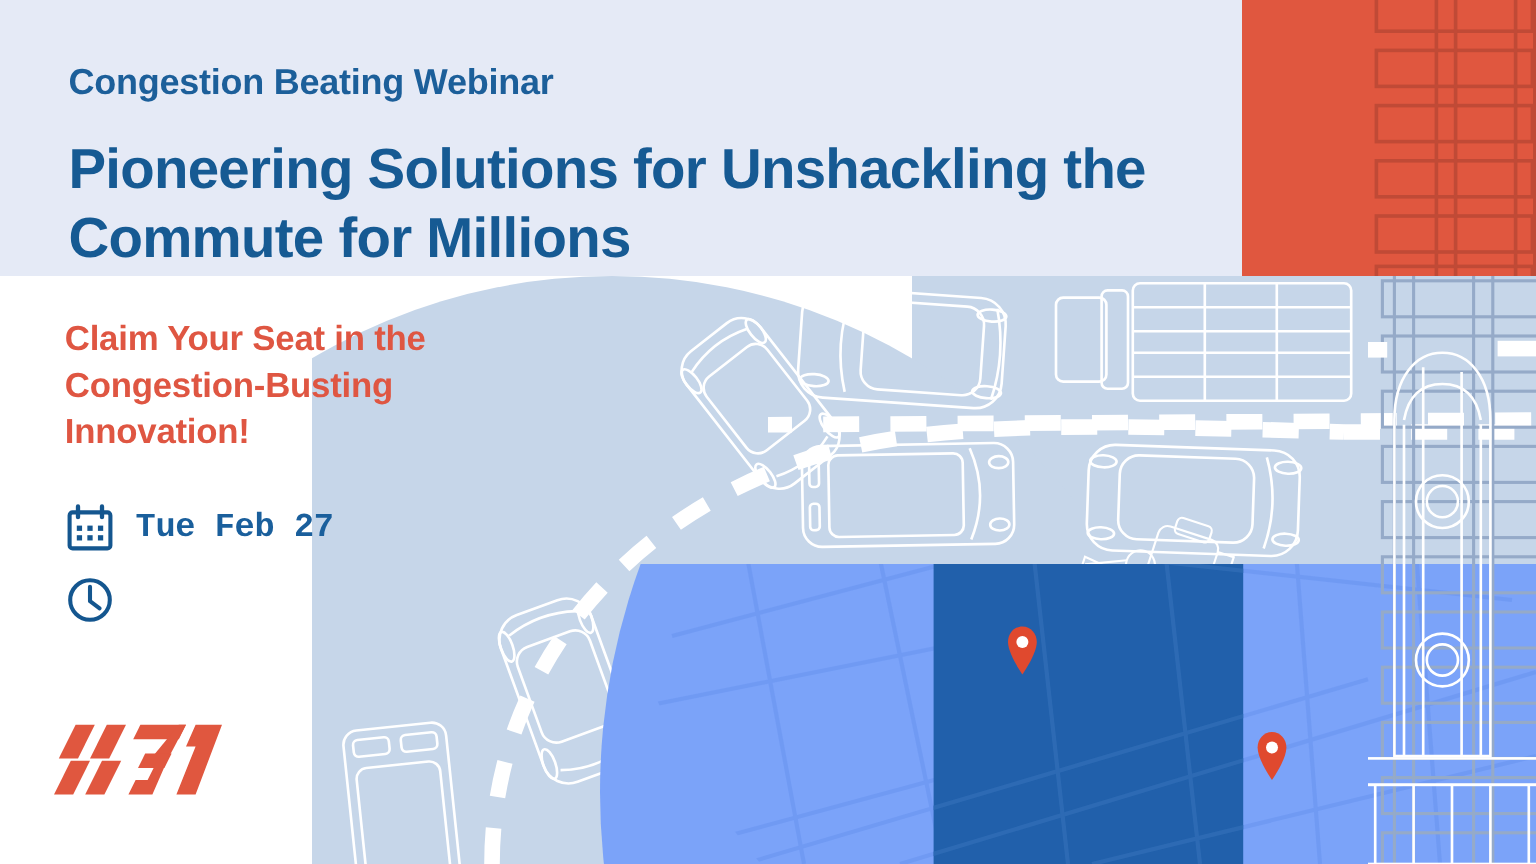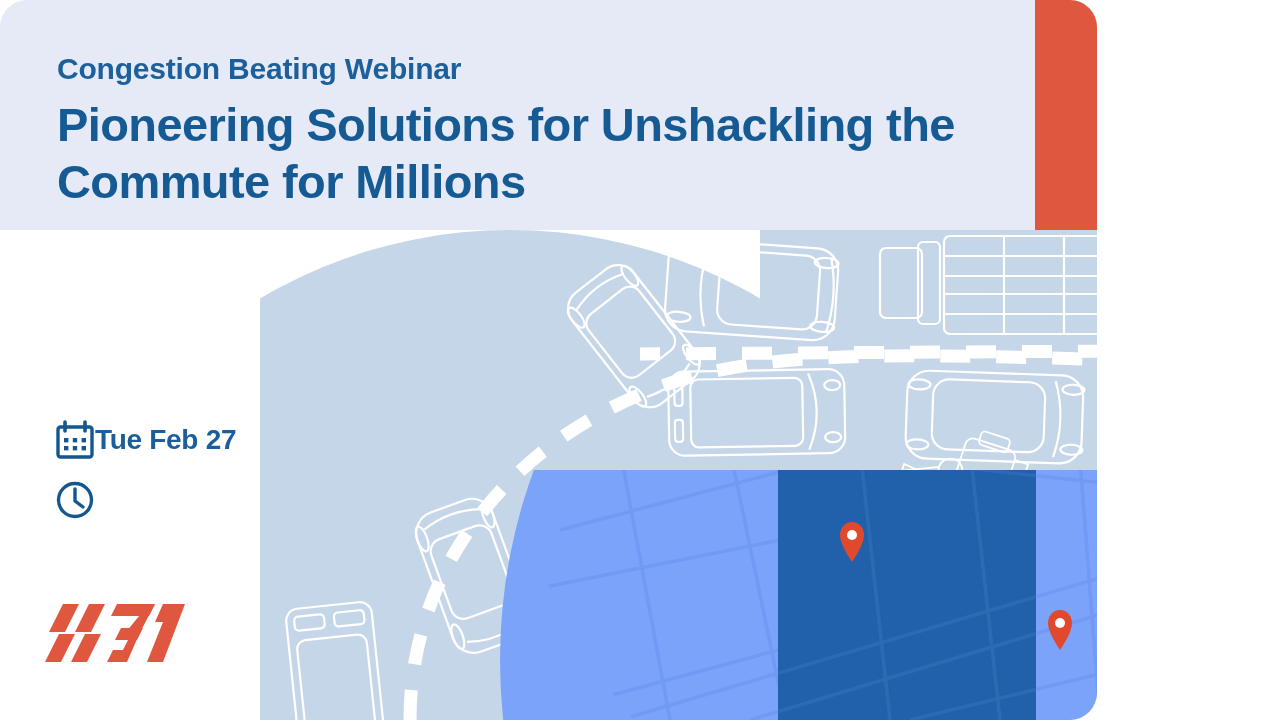--- a/index.html
+++ b/index.html
@@ -2,27 +2,26 @@
 <html><head>
 <meta charset="utf-8">
 <style>
   html, body {
     margin: 0;
     padding: 0;
     background: #ffffff;
   }
   #poster {
     position: relative;
-    width: 1097px;
+    width: 1280px;
     height: 720px;
     overflow: hidden;
     background: #ffffff;
     font-family: "Liberation Sans", sans-serif;
     user-select: none;
-    border-radius: 27px;
   }
 
   
   .layer { position: absolute; }
 
   #header-band {
     left: 0; top: 0; width: 1280px; height: 230px;
     background: #e5eaf6;
   }
   #body-band {
@@ -78,21 +77,21 @@
   
   #kicker {
     left: 57px; top: 52px;
     font-size: 30px;
     font-weight: bold;
     color: #1c5f9a;
     letter-spacing: -0.2px;
     line-height: 1.1;
   }
   #headline {
-    left: 57px; top: 96px;
+    left: 57px; top: 112px;
     font-size: 47px;
     font-weight: bold;
     color: #165a93;
     line-height: 1.22;
     letter-spacing: -0.6px;
     width: 960px;
   }
   #cta {
     left: 54px; top: 264px;
     font-size: 29px;
@@ -100,20 +99,22 @@
     color: #df5642;
     line-height: 1.33;
     letter-spacing: -0.2px;
     width: 430px;
   }
 
   .meta-row {
     position: absolute;
     display: flex;
     align-items: center;
+    gap: 18px;
+    font-family: Liberation Mono, monospace;
   }
   #meta-date { left: 55px; top: 420px; }
   #meta-time { left: 55px; top: 480px; }
   .meta-text {
     font-size: 28px;
     font-weight: bold;
     color: #1a5f9c;
     letter-spacing: -0.3px;
   }
   .meta-icon { width: 40px; height: 40px; display: block; }
@@ -363,20 +364,21 @@
         <rect x="-14" y="55" width="30" height="13"></rect>
         <rect x="108" y="54" width="34" height="13"></rect>
       </g>
     </svg>
   </div>
 
   <div class="layer" id="kicker">Congestion Beating Webinar</div>
 
   <div class="layer" id="headline">Pioneering Solutions for Unshackling the Commute for Millions</div>
 
+  <div class="layer" id="cta">Claim Your Seat in the Congestion-Busting Innovation!</div>
 
   <div class="meta-row" id="meta-date">
     <svg class="meta-icon" viewBox="0 0 40 40">
       <rect x="3" y="7" width="34" height="30" rx="2.5" fill="none" stroke="#14568f" stroke-width="3.4"></rect>
       <path d="M 10 2 L 10 11 M 30 2 L 30 11" stroke="#14568f" stroke-width="3.6" stroke-linecap="round"></path>
       <g fill="#14568f">
         <rect x="9" y="18" width="4.4" height="4.4"></rect>
         <rect x="17.8" y="18" width="4.4" height="4.4"></rect>
         <rect x="26.6" y="18" width="4.4" height="4.4"></rect>
         <rect x="9" y="26" width="4.4" height="4.4"></rect>

